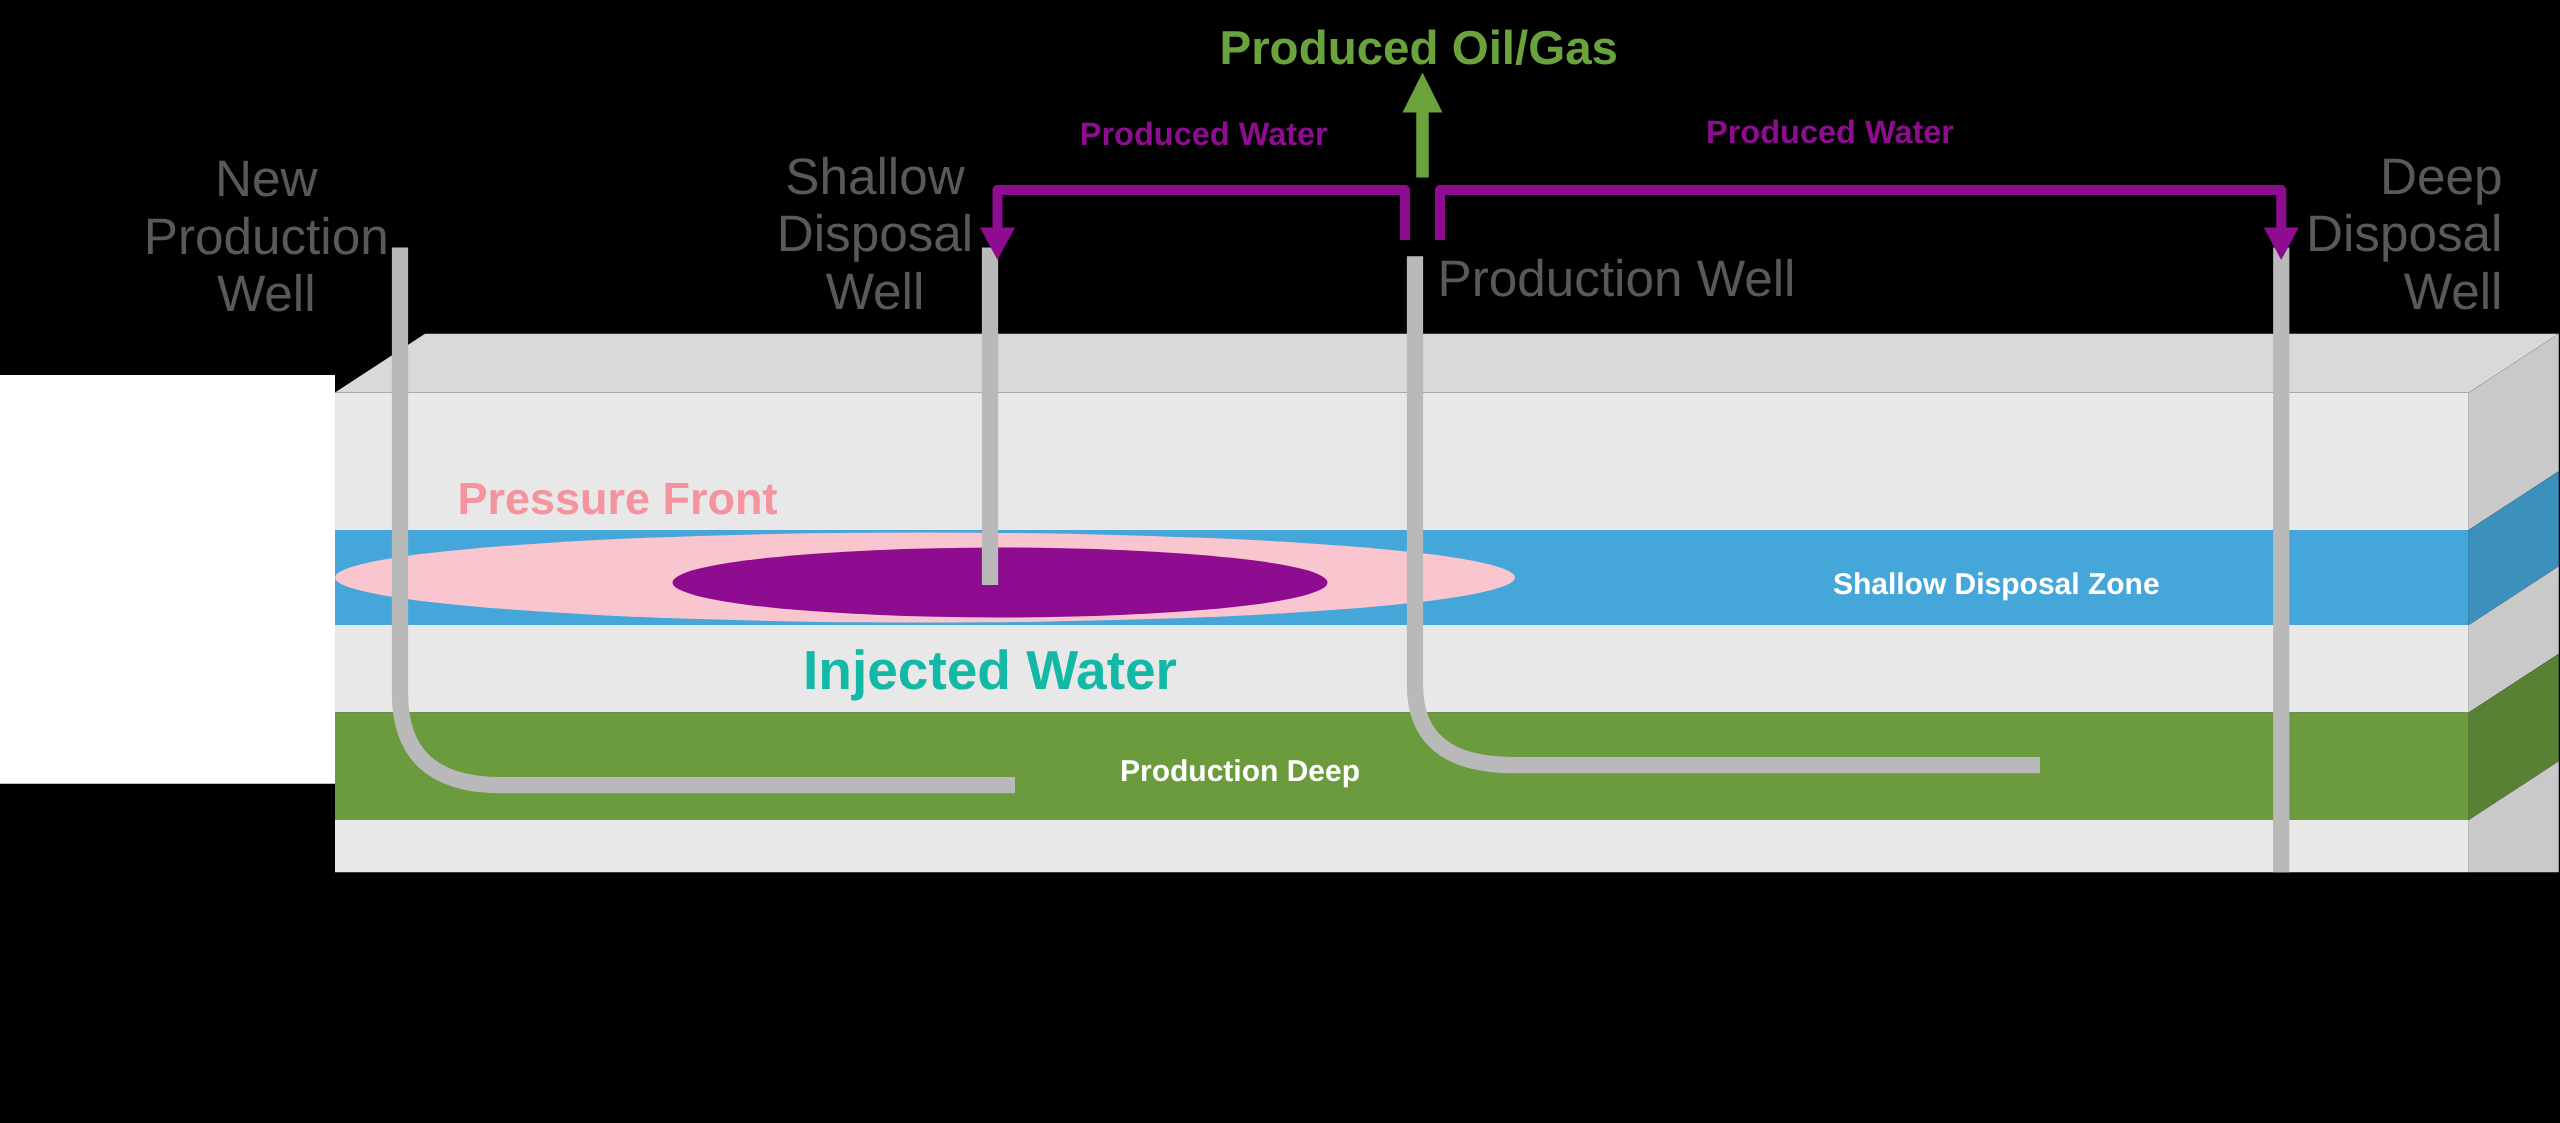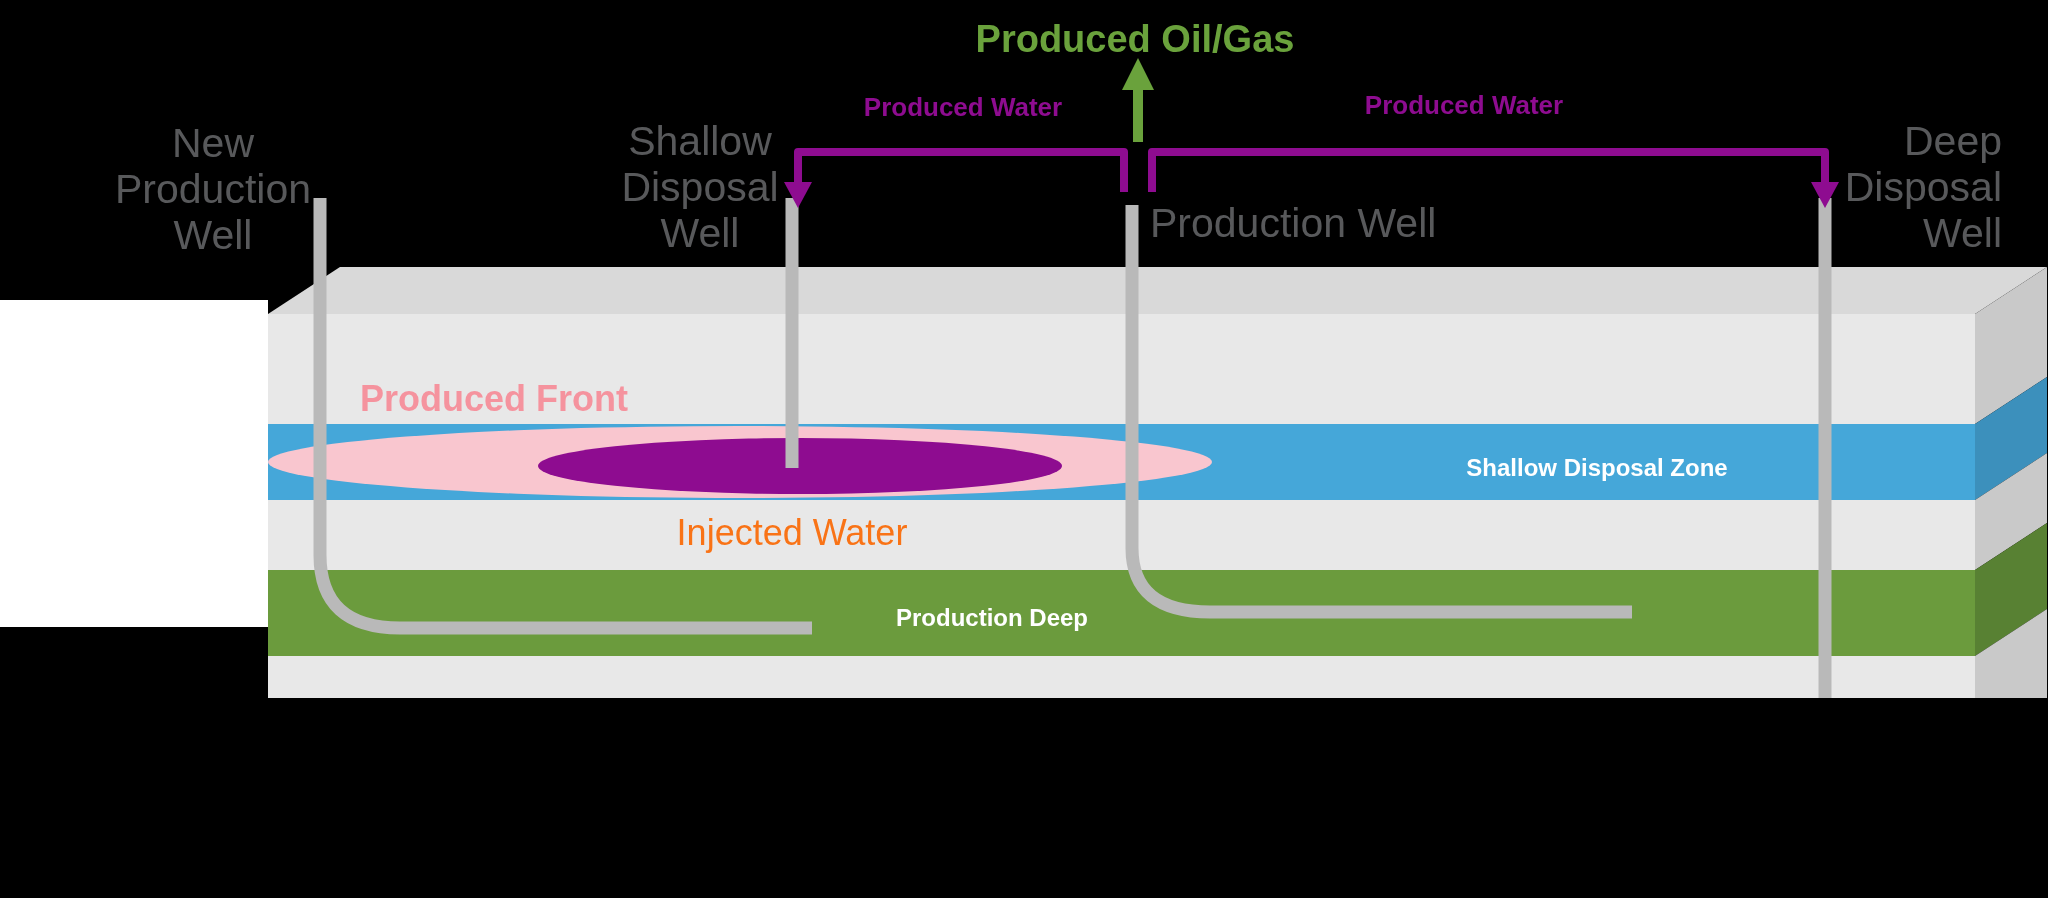--- a/index.html
+++ b/index.html
@@ -46,23 +46,23 @@
     font-size: 24px;
     font-weight: bold;
     color: #FFFFFF;
   }
   .pink-lbl {
     font-size: 36px;
     font-weight: bold;
     color: #F5939E;
   }
   .purple-lbl {
-    font-size: 36px;
-    font-weight: normal;
-    color: #f97316;
+    font-size: 44px;
+    font-weight: bold;
+    color: #14b8a6;
   }
 </style>
 </head>
 <body>
 
 <div id="canvas">
 
   <div class="abs" style="left:0; top:300px; width:268px; height:327px; background:#FFFFFF;"></div>
 
   <svg class="abs" style="left:0; top:0;" width="2048" height="898" viewBox="0 0 2048 898">
@@ -114,18 +114,18 @@
 
   <div class="lbl ctr top-green" style="left:1135px; top:18px;">Produced Oil/Gas</div>
   <div class="lbl ctr top-purple" style="left:963px; top:92px;">Produced Water</div>
   <div class="lbl ctr top-purple" style="left:1464px; top:90px;">Produced Water</div>
 
   <div class="lbl ctr wrap well-lbl" style="left:213px; top:120px; width:210px;">New Production Well</div>
   <div class="lbl ctr wrap well-lbl" style="left:700px; top:118px; width:170px;">Shallow Disposal Well</div>
   <div class="lbl well-lbl" style="left:1150px; top:200px;">Production Well</div>
   <div class="lbl ctr wrap well-lbl" style="left:1922px; top:118px; width:160px;text-align:right;">Deep Disposal Well</div>
 
-  <div class="lbl ctr pink-lbl" style="left:494px; top:378px;">Produced Front</div>
+  <div class="lbl ctr pink-lbl" style="left:494px; top:378px;">Pressure Front</div>
   <div class="lbl ctr zone-white" style="left:1597px; top:454px;">Shallow Disposal Zone</div>
   <div class="lbl ctr purple-lbl" style="left:792px; top:512px;">Injected Water</div>
   <div class="lbl ctr zone-white" style="left:992px; top:604px;">Production Deep</div>
 
 </div>
 
 </body></html>

